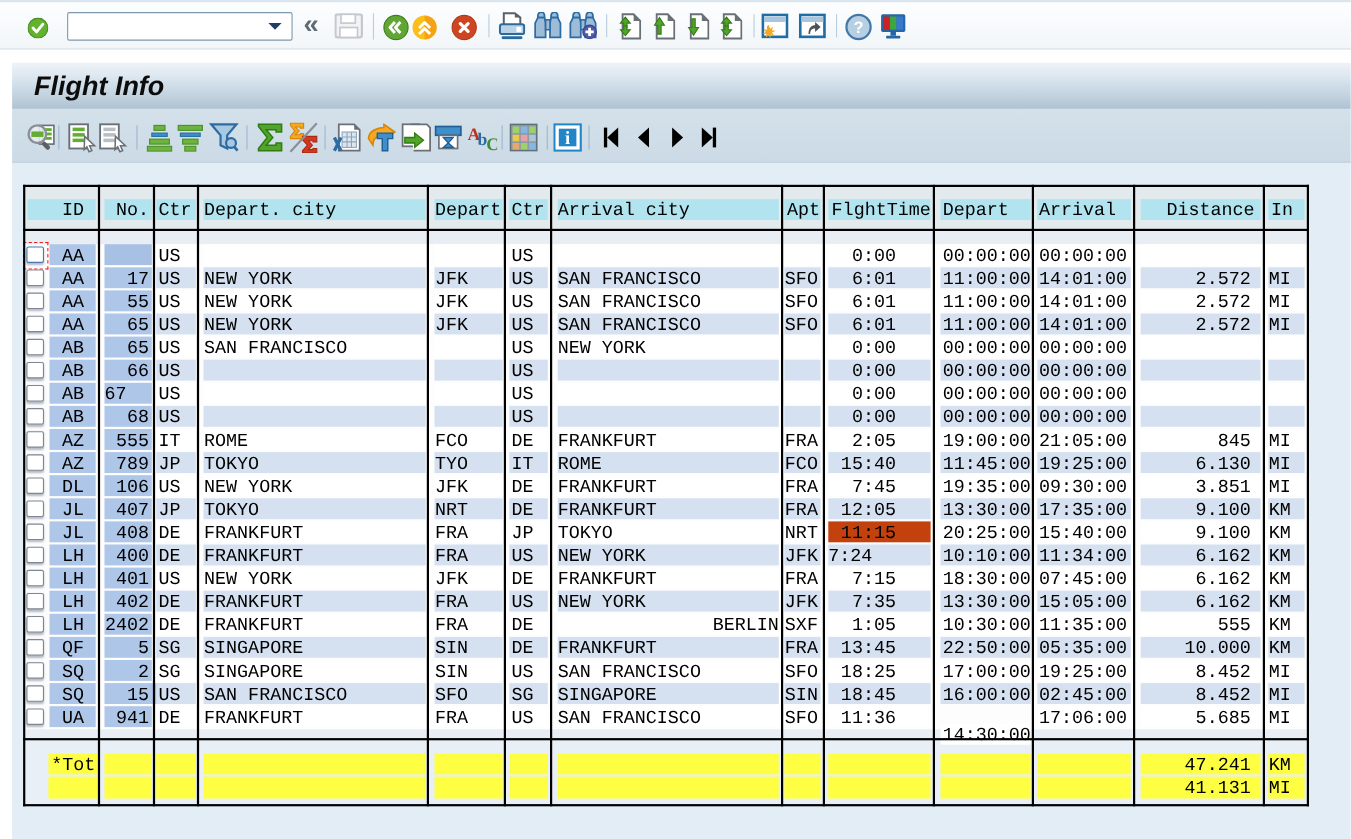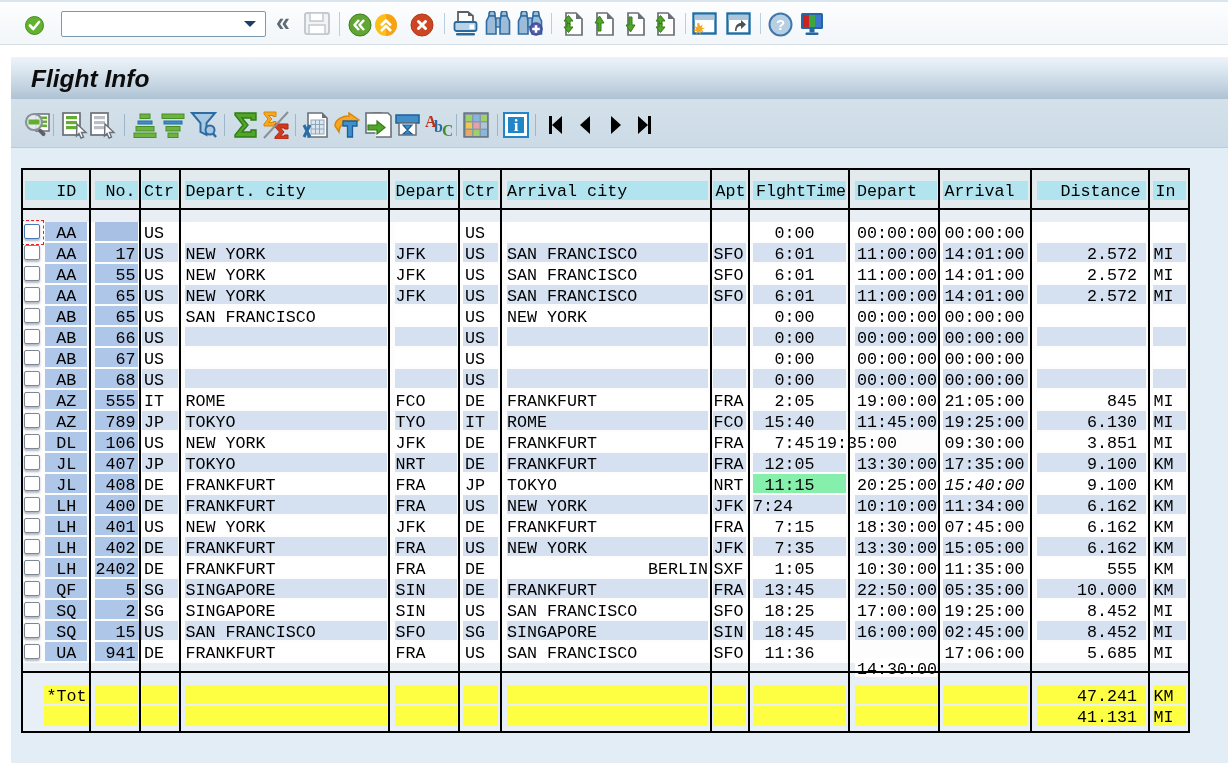--- a/index.html
+++ b/index.html
@@ -326,21 +326,21 @@
 <div class="cell mono" style="left:463px;top:327px;width:33px;background:#d5e1f0;text-align:left;padding-left:2px;">US</div>
 <div class="cell mono" style="left:506.5px;top:327px;width:201.0px;background:#d5e1f0;text-align:left;padding-left:0.5px;"></div>
 <div class="cell mono" style="left:713px;top:327px;width:32.5px;background:#d5e1f0;text-align:left;padding-left:0.5px;"></div>
 <div class="cell mono" style="left:753px;top:327px;width:61.5px;background:#d5e1f0;text-align:right;padding-right:31.5px;">0:00</div>
 <div class="cell mono" style="left:855px;top:327px;width:79.5px;background:#d5e1f0;text-align:left;padding-left:2px;">00:00:00</div>
 <div class="cell mono" style="left:943px;top:327px;width:83.5px;background:#d5e1f0;text-align:left;padding-left:1.5px;">00:00:00</div>
 <div class="cell mono" style="left:1036.5px;top:327px;width:100.5px;background:#d5e1f0;text-align:right;padding-right:9px;"></div>
 <div class="cell mono" style="left:1153px;top:327px;width:32.5px;background:#d5e1f0;text-align:left;padding-left:0.5px;"></div>
 <div class="ab" style="left:24px;top:349.5px;width:13.5px;height:13.5px;background:#fff;border:1.6px solid #7d8894;border-radius:2px;box-shadow:0 1.5px 2px rgba(120,130,145,.55);"></div>
 <div class="cell mono" style="left:44.5px;top:348px;width:31.799999999999997px;background:#aec6e8;text-align:right;padding-right:11px;">AB</div>
-<div class="cell mono" style="left:95px;top:348px;width:40.5px;background:#aec6e8;text-align:right;padding-right:2.5px;">67</div>
+<div class="cell mono" style="left:95px;top:348px;width:40.5px;background:#aec6e8;padding-right:2.5px;">67</div>
 <div class="cell mono" style="left:142px;top:348px;width:34px;background:#ffffff;text-align:left;padding-left:2px;">US</div>
 <div class="cell mono" style="left:185px;top:348px;width:201.0px;background:#ffffff;text-align:left;padding-left:0.5px;"></div>
 <div class="cell mono" style="left:394.5px;top:348px;width:61px;background:#ffffff;text-align:left;padding-left:1px;"></div>
 <div class="cell mono" style="left:463px;top:348px;width:33px;background:#ffffff;text-align:left;padding-left:2px;">US</div>
 <div class="cell mono" style="left:506.5px;top:348px;width:201.0px;background:#ffffff;text-align:left;padding-left:0.5px;"></div>
 <div class="cell mono" style="left:713px;top:348px;width:32.5px;background:#ffffff;text-align:left;padding-left:0.5px;"></div>
 <div class="cell mono" style="left:753px;top:348px;width:61.5px;background:#ffffff;text-align:right;padding-right:31.5px;">0:00</div>
 <div class="cell mono" style="left:855px;top:348px;width:79.5px;background:#ffffff;text-align:left;padding-left:2px;">00:00:00</div>
 <div class="cell mono" style="left:943px;top:348px;width:83.5px;background:#ffffff;text-align:left;padding-left:1.5px;">00:00:00</div>
 <div class="cell mono" style="left:1036.5px;top:348px;width:100.5px;background:#ffffff;text-align:right;padding-right:9px;"></div>
@@ -390,21 +390,21 @@
 <div class="ab" style="left:24px;top:433.5px;width:13.5px;height:13.5px;background:#fff;border:1.6px solid #7d8894;border-radius:2px;box-shadow:0 1.5px 2px rgba(120,130,145,.55);"></div>
 <div class="cell mono" style="left:44.5px;top:432px;width:31.799999999999997px;background:#aec6e8;text-align:right;padding-right:11px;">DL</div>
 <div class="cell mono" style="left:95px;top:432px;width:40.5px;background:#aec6e8;text-align:right;padding-right:2.5px;">106</div>
 <div class="cell mono" style="left:142px;top:432px;width:34px;background:#ffffff;text-align:left;padding-left:2px;">US</div>
 <div class="cell mono" style="left:185px;top:432px;width:201.0px;background:#ffffff;text-align:left;padding-left:0.5px;">NEW YORK</div>
 <div class="cell mono" style="left:394.5px;top:432px;width:61px;background:#ffffff;text-align:left;padding-left:1px;">JFK</div>
 <div class="cell mono" style="left:463px;top:432px;width:33px;background:#ffffff;text-align:left;padding-left:2px;">DE</div>
 <div class="cell mono" style="left:506.5px;top:432px;width:201.0px;background:#ffffff;text-align:left;padding-left:0.5px;">FRANKFURT</div>
 <div class="cell mono" style="left:713px;top:432px;width:32.5px;background:#ffffff;text-align:left;padding-left:0.5px;">FRA</div>
 <div class="cell mono" style="left:753px;top:432px;width:61.5px;background:#ffffff;text-align:right;padding-right:31.5px;">7:45</div>
-<div class="cell mono" style="left:815px;top:432px;width:79.5px;background:#ffffff;text-align:right;padding-left:2px;">19:35:00</div>
+<div class="cell mono" style="left:855px;top:432px;width:79.5px;background:#ffffff;text-align:right;padding-left:2px;">19:35:00</div>
 <div class="cell mono" style="left:943px;top:432px;width:83.5px;background:#ffffff;text-align:left;padding-left:1.5px;">09:30:00</div>
 <div class="cell mono" style="left:1036.5px;top:432px;width:100.5px;background:#ffffff;text-align:right;padding-right:9px;">3.851</div>
 <div class="cell mono" style="left:1153px;top:432px;width:32.5px;background:#ffffff;text-align:left;padding-left:0.5px;">MI</div>
 <div class="ab" style="left:24px;top:454.5px;width:13.5px;height:13.5px;background:#fff;border:1.6px solid #7d8894;border-radius:2px;box-shadow:0 1.5px 2px rgba(120,130,145,.55);"></div>
 <div class="cell mono" style="left:44.5px;top:453px;width:31.799999999999997px;background:#aec6e8;text-align:right;padding-right:11px;">JL</div>
 <div class="cell mono" style="left:95px;top:453px;width:40.5px;background:#aec6e8;text-align:right;padding-right:2.5px;">407</div>
 <div class="cell mono" style="left:142px;top:453px;width:34px;background:#d5e1f0;text-align:left;padding-left:2px;">JP</div>
 <div class="cell mono" style="left:185px;top:453px;width:201.0px;background:#d5e1f0;text-align:left;padding-left:0.5px;">TOKYO</div>
 <div class="cell mono" style="left:394.5px;top:453px;width:61px;background:#d5e1f0;text-align:left;padding-left:1px;">NRT</div>
 <div class="cell mono" style="left:463px;top:453px;width:33px;background:#d5e1f0;text-align:left;padding-left:2px;">DE</div>
@@ -417,23 +417,23 @@
 <div class="cell mono" style="left:1153px;top:453px;width:32.5px;background:#d5e1f0;text-align:left;padding-left:0.5px;">KM</div>
 <div class="ab" style="left:24px;top:475.5px;width:13.5px;height:13.5px;background:#fff;border:1.6px solid #7d8894;border-radius:2px;box-shadow:0 1.5px 2px rgba(120,130,145,.55);"></div>
 <div class="cell mono" style="left:44.5px;top:474px;width:31.799999999999997px;background:#aec6e8;text-align:right;padding-right:11px;">JL</div>
 <div class="cell mono" style="left:95px;top:474px;width:40.5px;background:#aec6e8;text-align:right;padding-right:2.5px;">408</div>
 <div class="cell mono" style="left:142px;top:474px;width:34px;background:#ffffff;text-align:left;padding-left:2px;">DE</div>
 <div class="cell mono" style="left:185px;top:474px;width:201.0px;background:#ffffff;text-align:left;padding-left:0.5px;">FRANKFURT</div>
 <div class="cell mono" style="left:394.5px;top:474px;width:61px;background:#ffffff;text-align:left;padding-left:1px;">FRA</div>
 <div class="cell mono" style="left:463px;top:474px;width:33px;background:#ffffff;text-align:left;padding-left:2px;">JP</div>
 <div class="cell mono" style="left:506.5px;top:474px;width:201.0px;background:#ffffff;text-align:left;padding-left:0.5px;">TOKYO</div>
 <div class="cell mono" style="left:713px;top:474px;width:32.5px;background:#ffffff;text-align:left;padding-left:0.5px;">NRT</div>
-<div class="cell mono" style="left:753px;top:474px;width:61.5px;background:#86efac;text-align:right;padding-right:31.5px;">11:15</div>
+<div class="cell mono" style="left:753px;top:474px;width:61.5px;background:#c2410c;text-align:right;padding-right:31.5px;">11:15</div>
 <div class="cell mono" style="left:855px;top:474px;width:79.5px;background:#ffffff;text-align:left;padding-left:2px;">20:25:00</div>
-<div class="cell mono" style="left:943px;top:474px;width:83.5px;background:#ffffff;text-align:left;padding-left:1.5px;font-style:italic;">15:40:00</div>
+<div class="cell mono" style="left:943px;top:474px;width:83.5px;background:#ffffff;text-align:left;padding-left:1.5px;">15:40:00</div>
 <div class="cell mono" style="left:1036.5px;top:474px;width:100.5px;background:#ffffff;text-align:right;padding-right:9px;">9.100</div>
 <div class="cell mono" style="left:1153px;top:474px;width:32.5px;background:#ffffff;text-align:left;padding-left:0.5px;">KM</div>
 <div class="ab" style="left:24px;top:496.5px;width:13.5px;height:13.5px;background:#fff;border:1.6px solid #7d8894;border-radius:2px;box-shadow:0 1.5px 2px rgba(120,130,145,.55);"></div>
 <div class="cell mono" style="left:44.5px;top:495px;width:31.799999999999997px;background:#aec6e8;text-align:right;padding-right:11px;">LH</div>
 <div class="cell mono" style="left:95px;top:495px;width:40.5px;background:#aec6e8;text-align:right;padding-right:2.5px;">400</div>
 <div class="cell mono" style="left:142px;top:495px;width:34px;background:#d5e1f0;text-align:left;padding-left:2px;">DE</div>
 <div class="cell mono" style="left:185px;top:495px;width:201.0px;background:#d5e1f0;text-align:left;padding-left:0.5px;">FRANKFURT</div>
 <div class="cell mono" style="left:394.5px;top:495px;width:61px;background:#d5e1f0;text-align:left;padding-left:1px;">FRA</div>
 <div class="cell mono" style="left:463px;top:495px;width:33px;background:#d5e1f0;text-align:left;padding-left:2px;">US</div>
 <div class="cell mono" style="left:506.5px;top:495px;width:201.0px;background:#d5e1f0;text-align:left;padding-left:0.5px;">NEW YORK</div>

